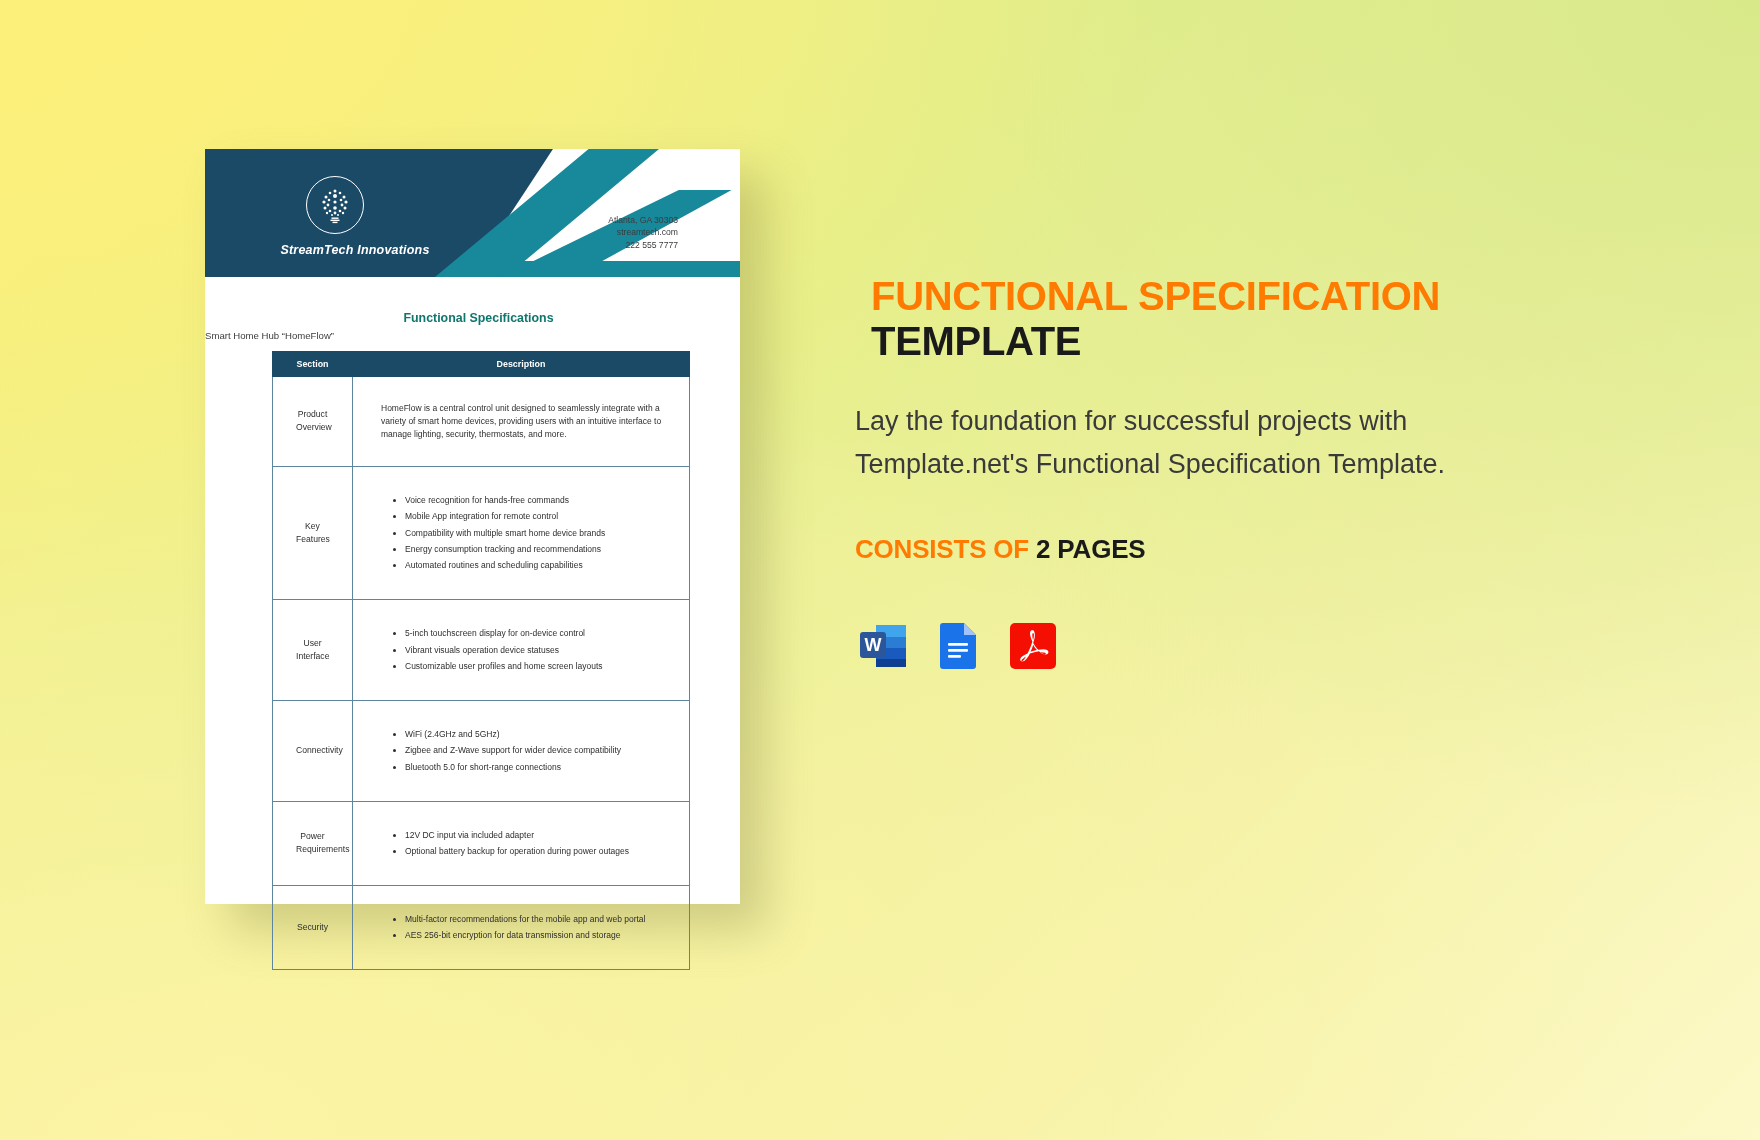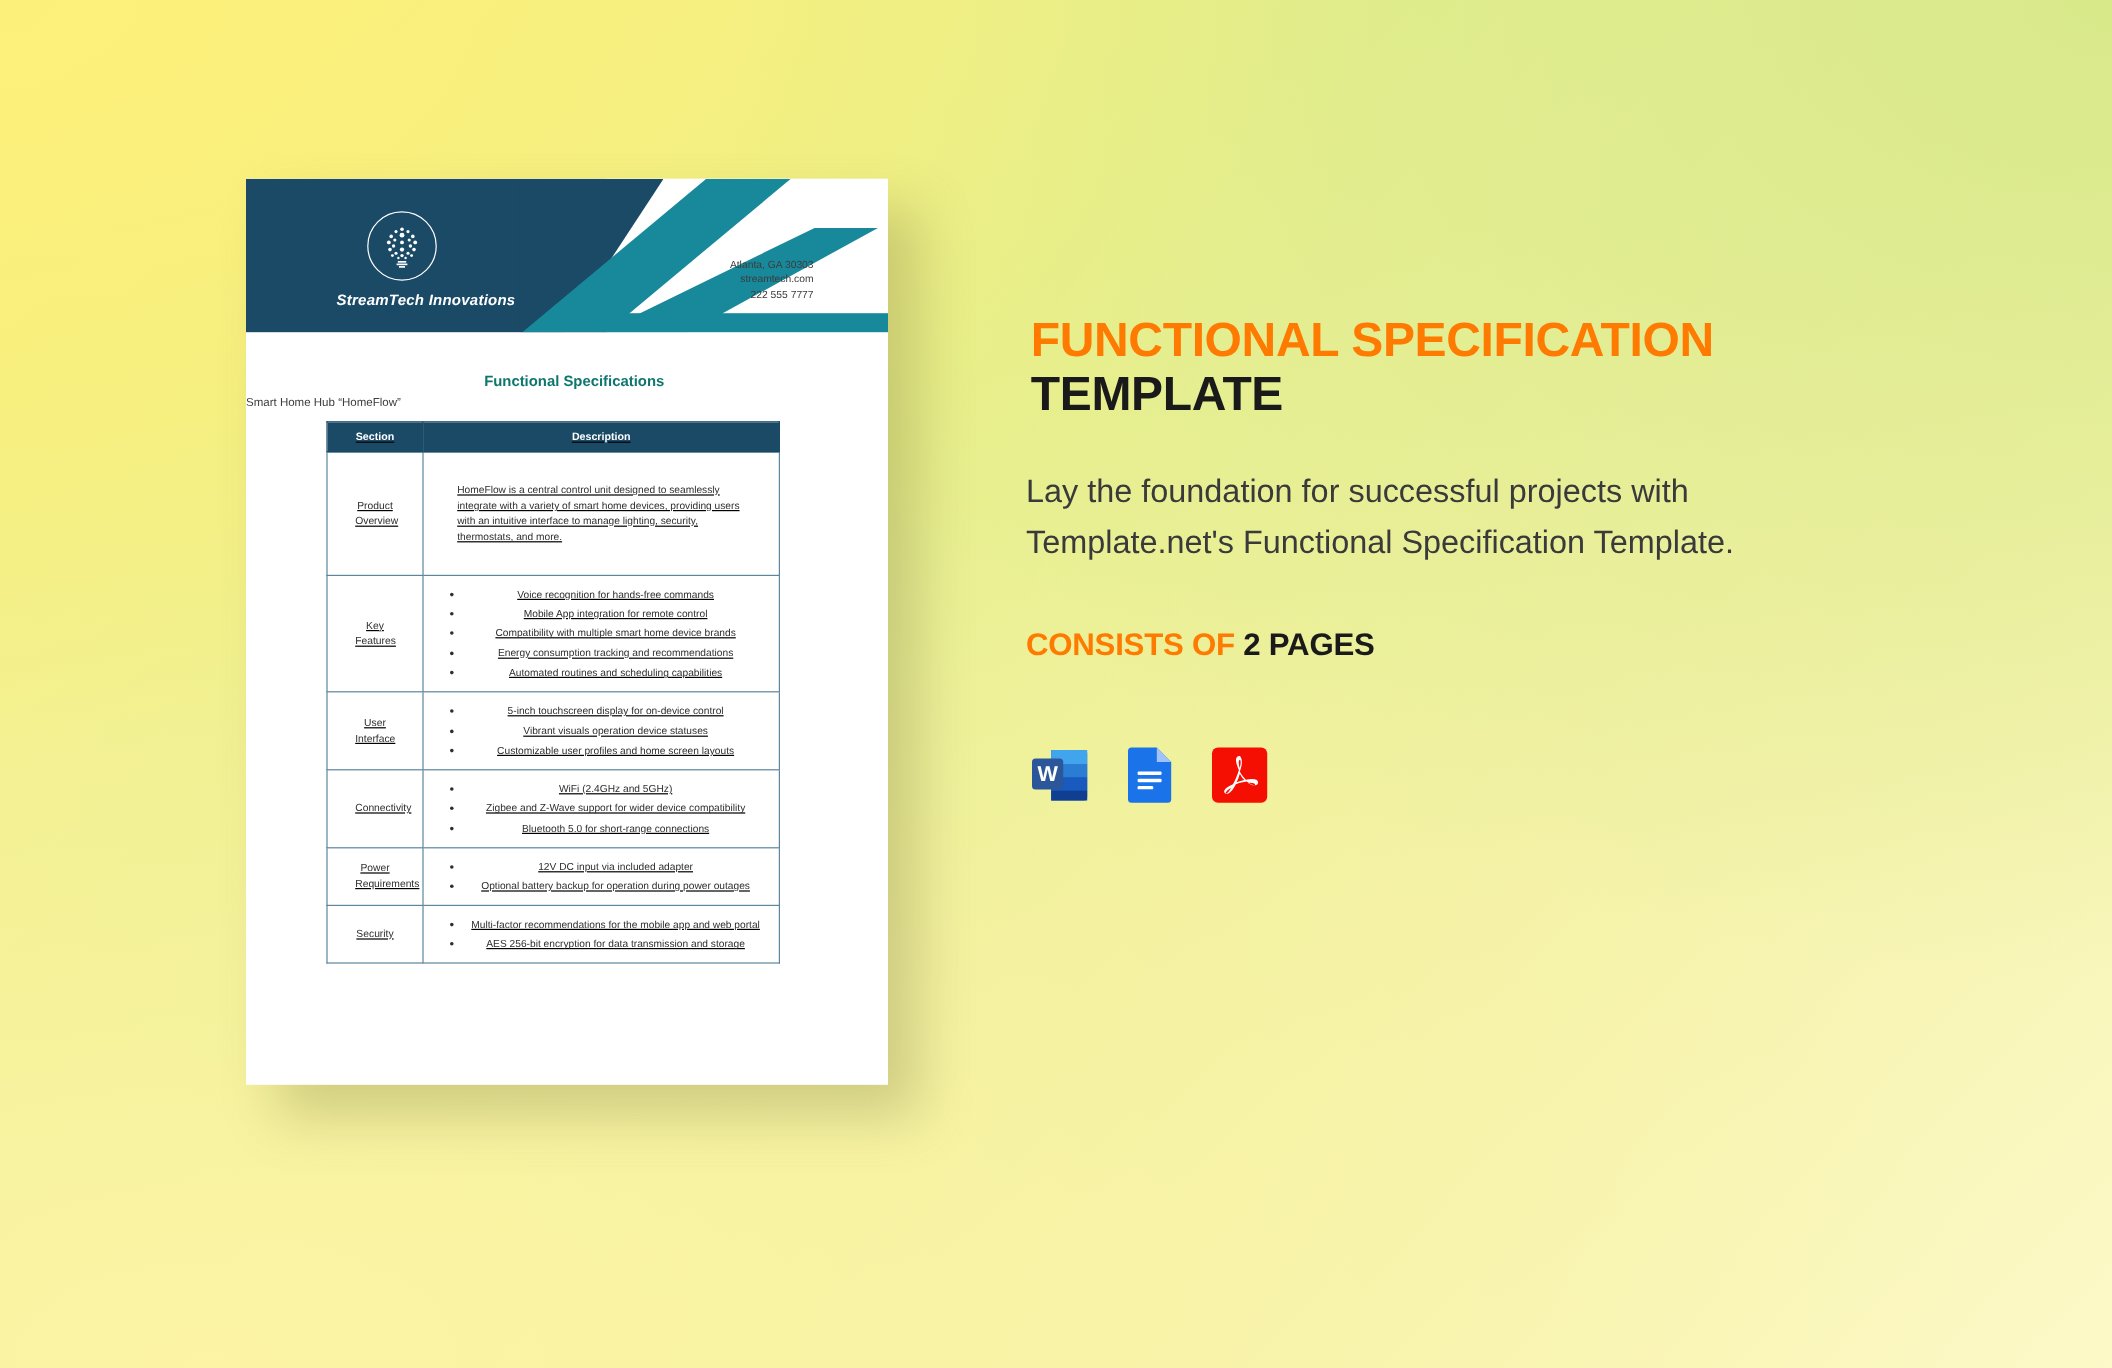--- a/index.html
+++ b/index.html
@@ -59,43 +59,43 @@
 
   .doc-title{
     margin:34px 0 0 0;text-align:center;
     color:#0f766e;font-size:12.4px;font-weight:bold;padding-left:12px;
   }
   .doc-sub{
     margin:5px 0 0 0;color:#3d3d3d;font-size:9.6px;
   }
 
   .spec-table{
-    position:absolute;left:67px;top:202px;width:378px;
-    border-collapse:collapse;table-layout:fixed;text-decoration:underline;
+    position:absolute;left:67px;top:202px;width:418px;
+    border-collapse:collapse;table-layout:fixed;
   }
   .spec-table th{
     background:#1b4a67;color:#ffffff;font-size:8.9px;font-weight:bold;
     padding:7px 4px;text-align:center;border:1px solid #1b4a67;
   }
   .spec-table td{
     border:1px solid #5d869e;vertical-align:middle;color:#2e2e2e;
   }
   .col-section{width:80px;}
   .cell-section{
     text-align:center;font-size:8.6px;line-height:1.55;padding:6px 23px;
   }
   .cell-desc{padding:9px 10px 9px 12px;font-size:8.5px;line-height:1.52;}
   .cell-desc p{margin:16px;}
-  .cell-desc ul{margin:0;padding:0 0 0 22px;list-style:disc;text-align:center;}
+  .cell-desc ul{margin:18px;padding:0 0 0 22px;list-style:disc;}
   .cell-desc li{margin:0 0 3.5px 0;}
   .cell-desc li:last-child{margin-bottom:0;}
 
   
   .right{position:absolute;left:855px;top:258px;width:640px;}
-  .headline{margin:4px;font-size:40px;line-height:1.12;font-weight:bold;letter-spacing:-.3px;}
+  .headline{margin:16px;font-size:40px;line-height:1.12;font-weight:bold;letter-spacing:-.3px;}
   .headline .l1{color:#ff7a00;display:block;}
   .headline .l2{color:#1a1a1a;display:block;}
   .desc{
     margin:36px 0 0 0;font-size:27px;line-height:1.62;color:#3a3a3a;font-weight:normal;
   }
   .consists{margin:47px 0 0 0;font-size:26px;font-weight:bold;letter-spacing:-.2px;}
   .consists .of{color:#ff7a00;}
   .consists .pg{color:#1a1a1a;}
 
   .formats{position:absolute;left:855px;top:618px;display:flex;gap:19px;align-items:flex-start;}

